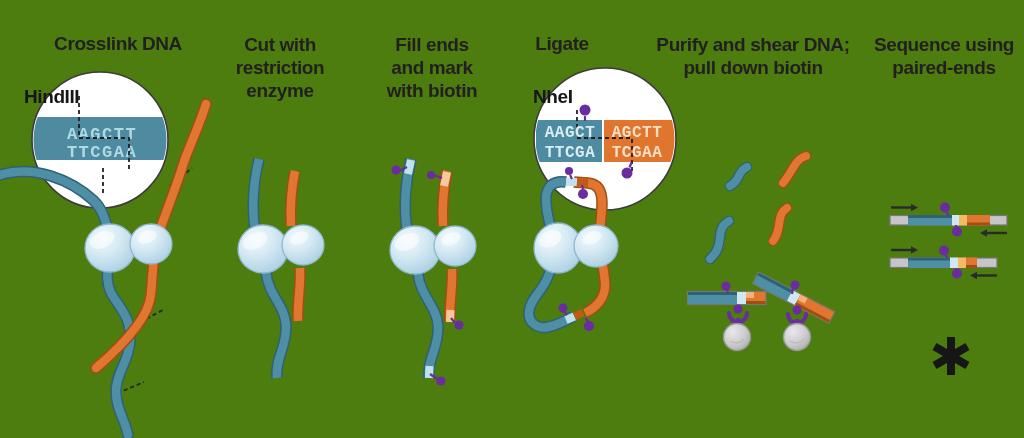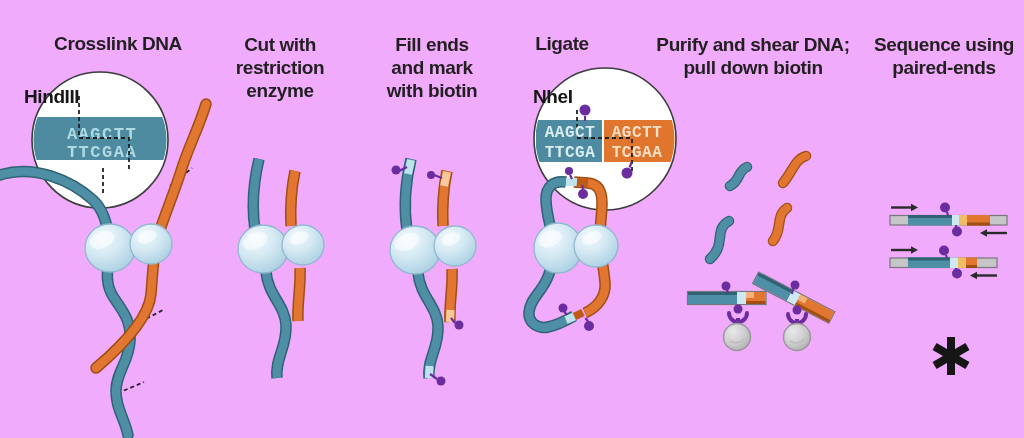--- a/index.html
+++ b/index.html
@@ -1,16 +1,16 @@
 <!DOCTYPE html>
 <html><head>
 <meta charset="utf-8">
 <style>
   html,body{margin:0;padding:0;background:#ffffff;}
-  .stage{width:1024px;height:438px;background:#f0abfc;position:relative;overflow:hidden;}
+  .stage{width:1024px;height:438px;background:#4d7c0f;position:relative;overflow:hidden;}
   svg{display:block;}
   .title{font-family:"Liberation Sans",sans-serif;font-weight:bold;font-size:19px;fill:#231f20;letter-spacing:-0.4px;text-anchor:middle;}
   .enzyme{font-family:"Liberation Sans",sans-serif;font-weight:bold;font-size:19px;fill:#161616;letter-spacing:-0.4px;}
   .seq{font-family:"Liberation Mono","DejaVu Sans Mono",monospace;font-weight:bold;font-size:17px;letter-spacing:1.5px;text-anchor:middle;fill:#AFD9E3;}
   .seq4l{font-family:"Liberation Mono","DejaVu Sans Mono",monospace;font-weight:bold;font-size:16px;letter-spacing:0.5px;text-anchor:middle;fill:#D8ECF2;}
   .seq4r{font-family:"Liberation Mono","DejaVu Sans Mono",monospace;font-weight:bold;font-size:16px;letter-spacing:0.5px;text-anchor:middle;fill:#F8DFC6;}
   .circ{fill:#ffffff;stroke:#3c3c3c;stroke-width:1.6;}
   .sd{fill:none;stroke-width:11.5;stroke-linecap:round;}
   .sm{fill:none;stroke-width:8.5;stroke-linecap:round;}
   .cut{stroke-linecap:butt !important;}

